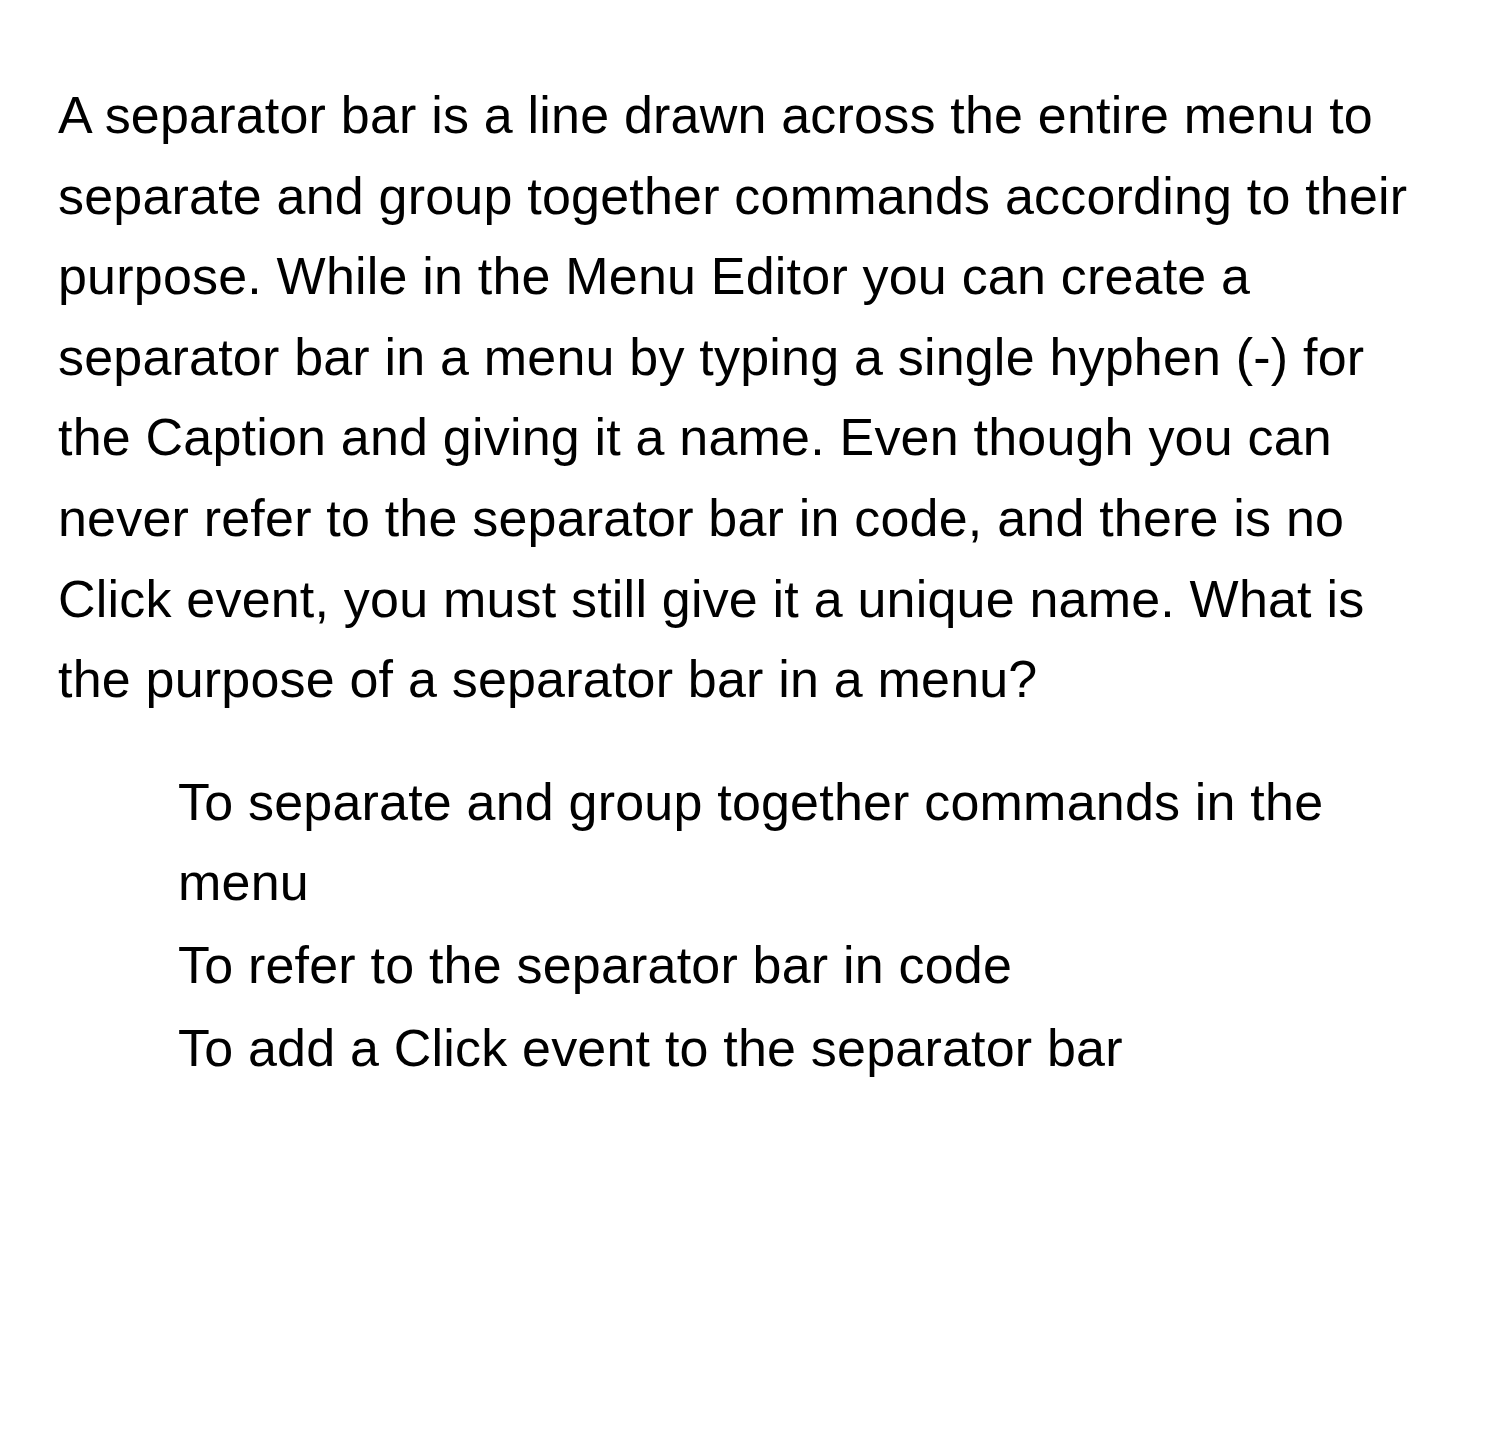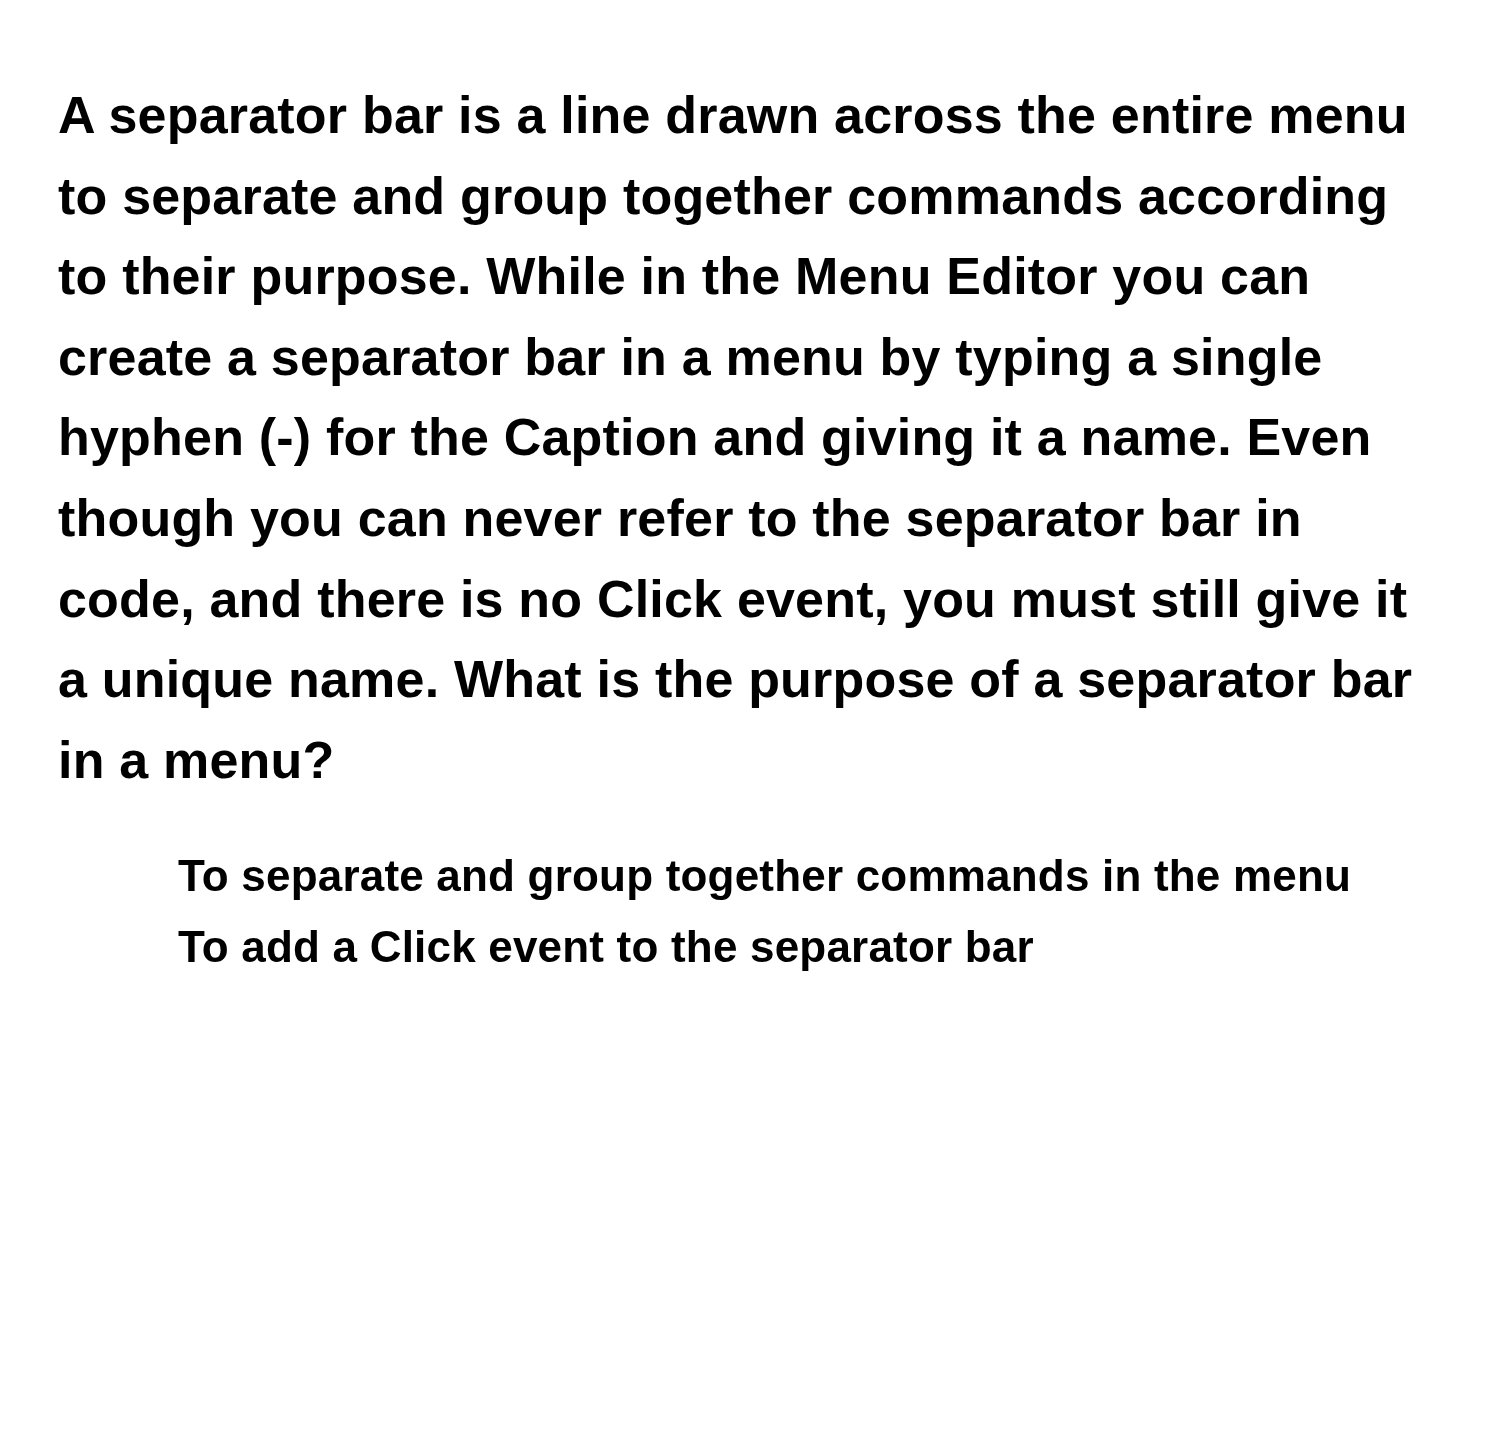--- a/index.html
+++ b/index.html
@@ -1,45 +1,45 @@
 <!DOCTYPE html>
 <html><head>
   <meta charset="utf-8">
   <style>
     * {
       margin: 0;
       padding: 0;
       box-sizing: border-box;
-      font-weight: bold;
     }
     body {
       width: 1500px;
       height: 1448px;
       background: #ffffff;
       font-family: -apple-system, BlinkMacSystemFont, "Segoe UI", Helvetica, Arial, sans-serif;
       color: #000000;
       padding: 75px 58px 0 58px;
     }
     .question-text {
       font-size: 52px;
       line-height: 1.55;
       letter-spacing: 0.2px;
       margin-bottom: 42px;
     }
     .options {
       padding-left: 120px;
     }
     .option {
-      font-size: 44px;
+      font-size: 52px;
       line-height: 1.55;
       letter-spacing: 0.2px;
       margin-bottom: 2px;
     }
   </style>
 </head>
 <body>
 
 <div class="question-text">A separator bar is a line drawn across the entire menu to separate and group together commands according to their purpose. While in the Menu Editor you can create a separator bar in a menu by typing a single hyphen (-) for the Caption and giving it a name. Even though you can never refer to the separator bar in code, and there is no Click event, you must still give it a unique name. What is the purpose of a separator bar in a menu?</div>
 
 <div class="options">
   <div class="option">To separate and group together commands in the menu</div>
+  <div class="option">To refer to the separator bar in code</div>
   <div class="option">To add a Click event to the separator bar</div>
 </div>
 
 </body></html>

